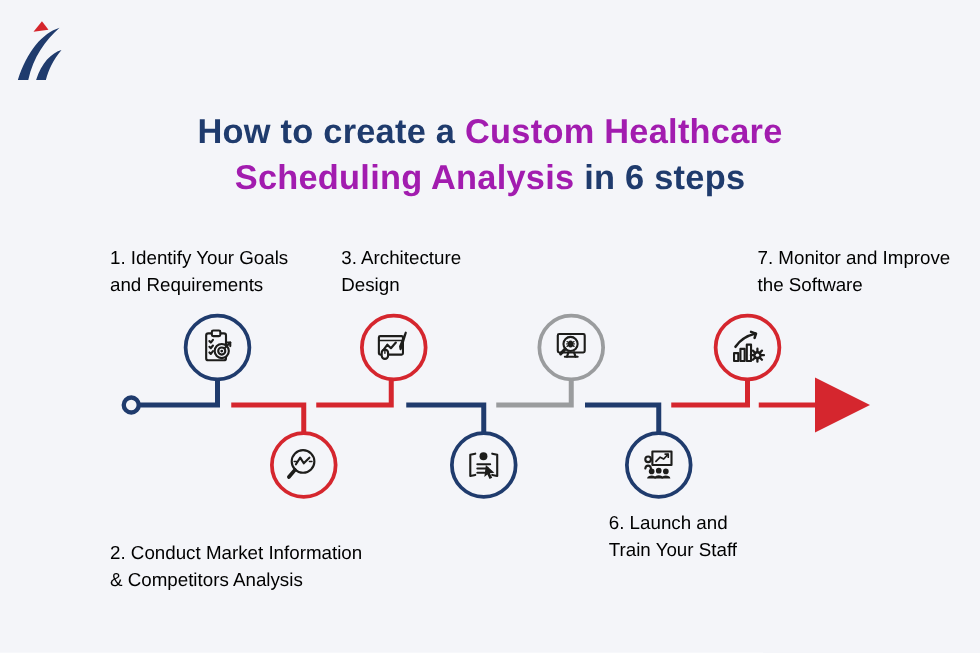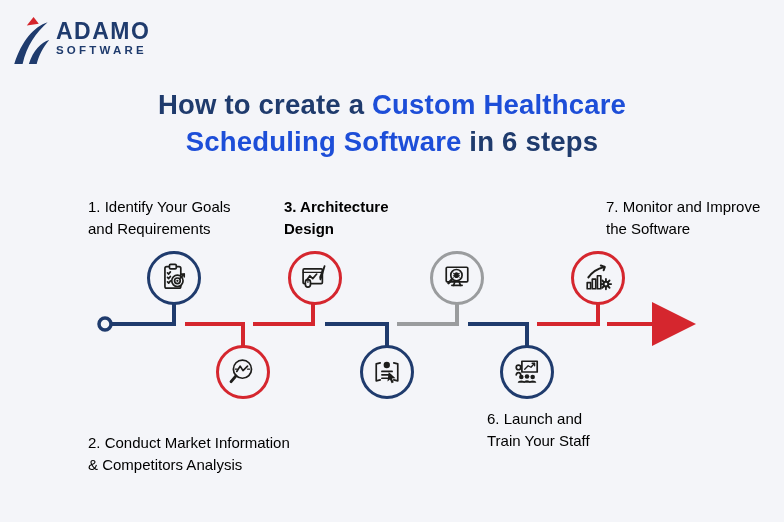--- a/index.html
+++ b/index.html
@@ -9,21 +9,21 @@
   
   .logo{position:absolute;left:14px;top:13px;display:flex;align-items:flex-start;}
   .logo-mark{width:36px;height:48px;margin-top:3px;}
   .logo-text{margin-left:6px;margin-top:6px;}
   .logo-name{font-size:23px;font-weight:bold;letter-spacing:1.5px;color:#1f3b6d;line-height:24px;}
   .logo-sub{font-size:11.5px;font-weight:bold;letter-spacing:3.2px;color:#1f3b6d;line-height:15px;}
 
   
   .title{position:absolute;left:0;top:86px;width:784px;text-align:center;
          font-size:27.5px;font-weight:bold;line-height:37px;letter-spacing:0.2px;}
-  .navy{color:#1f3b6d;} .red{color:#1d4ed8;}
+  .navy{color:#1f3b6d;} .red{color:#a21caf;}
 
   
   .step-label{position:absolute;font-size:15px;line-height:22px;color:#000000;white-space:pre-line;}
 
   
   .timeline{position:absolute;left:0;top:0;width:784px;height:522px;}
 
   
   .node{position:absolute;width:54px;height:54px;border-radius:50%;box-sizing:border-box;
         background:#f4f5f9;display:flex;align-items:center;justify-content:center;}
@@ -39,31 +39,27 @@
 <body>
 
 <div class="canvas">
 
   <div class="logo">
     <svg class="logo-mark" viewBox="0 0 34 46">
       <polygon points="12,9 18.5,1 23.5,7.5" fill="#d5252c"></polygon>
       <path d="M0,46 C7,24 19,10 32,6 C21,16 12,28 8,46 Z" fill="#1f3b6d"></path>
       <path d="M14,46 C18,33 26,25 33.5,23 C27,31 23.5,38 21.5,46 Z" fill="#1f3b6d"></path>
     </svg>
-    <div class="logo-text">
-      <div class="logo-name">ADAMO</div>
-      <div class="logo-sub">SOFTWARE</div>
-    </div>
   </div>
 
-  <div class="title"><span class="navy">How to create a </span><span class="red">Custom Healthcare</span><br><span class="red">Scheduling Software</span><span class="navy"> in 6 steps</span></div>
+  <div class="title"><span class="navy">How to create a </span><span class="red">Custom Healthcare</span><br><span class="red">Scheduling Analysis</span><span class="navy"> in 6 steps</span></div>
 
   <div class="step-label" style="left:88px;top:196px;">1. Identify Your Goals
 and Requirements</div>
-  <div class="step-label" style="left:284px;top:196px;font-weight:bold;">3. Architecture
+  <div class="step-label" style="left:273px;top:196px;">3. Architecture
 Design</div>
   <div class="step-label" style="left:583px;top:196px;margin-left:23px;">7. Monitor and Improve
 the Software</div>
 
   <div class="step-label" style="left:88px;top:408px;margin-top:24px;">2. Conduct Market Information
 &amp; Competitors Analysis</div>
   <div class="step-label" style="left:487px;top:408px;">6. Launch and
 Train Your Staff</div>
 
   <svg class="timeline" viewBox="0 0 784 522">

